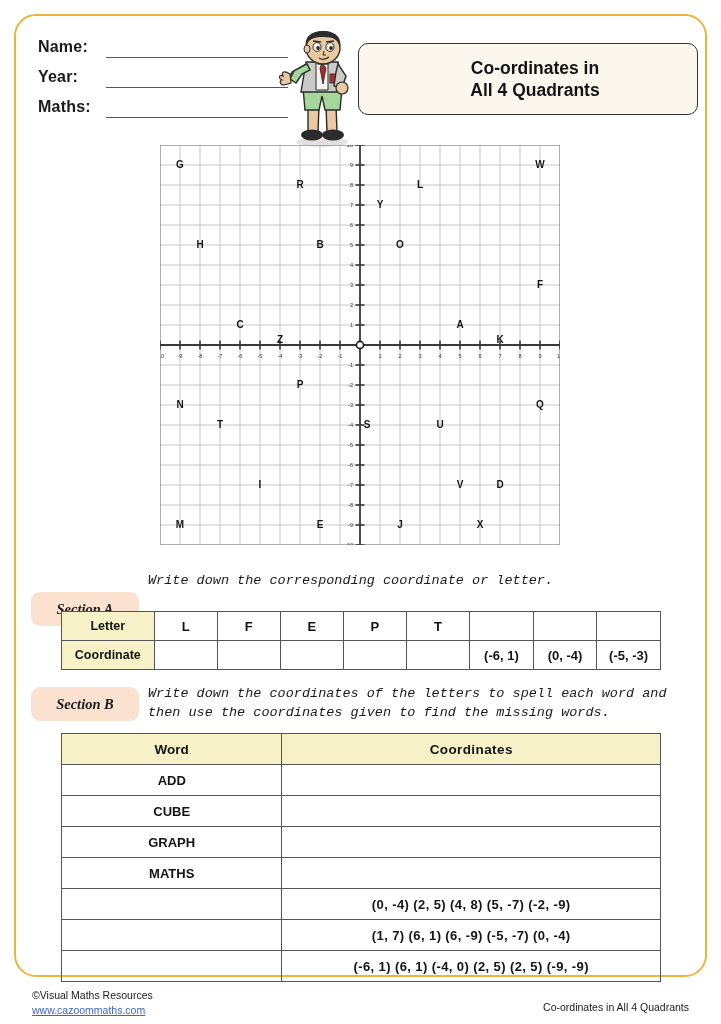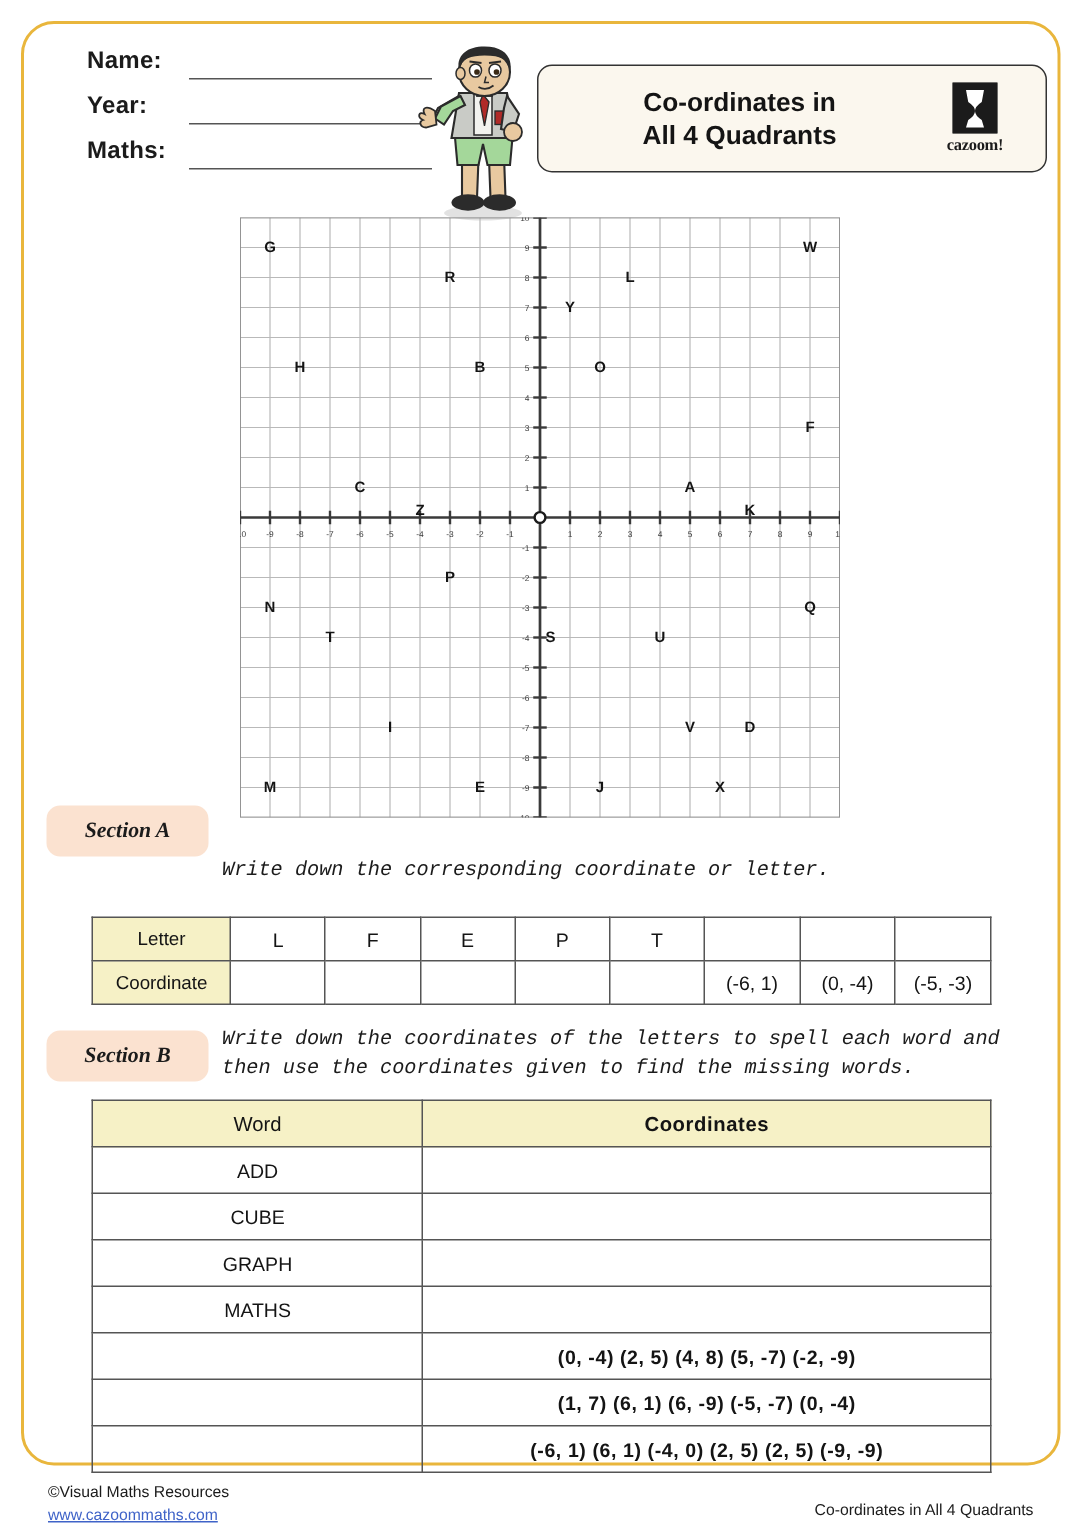--- a/index.html
+++ b/index.html
@@ -35,23 +35,22 @@
     height: 122px;
   }
   .fields {
     position: absolute;
     left: 24px;
     top: 18px;
     width: 250px;
   }
   .field-row {
     display: flex;
-    align-items: flex-start;
+    align-items: center;
     height: 30px;
-    margin-left: 20px;
   }
   .field-label {
     font-size: 16px;
     font-weight: bold;
     color: #1b1b1b;
     width: 62px;
     letter-spacing: .2px;
   }
   .field-line {
     flex: 1;
@@ -148,21 +147,21 @@
 
   table {
     border-collapse: collapse;
     position: absolute;
     font-size: 13px;
     color: #141414;
   }
   table td, table th {
     border: 1.2px solid #555;
     text-align: center;
-    font-weight: normal;
+    font-weight: bold;
     font-family: "Liberation Sans", sans-serif;
   }
 
   #sectionA-table { left: 61px; top: 611px; width: 600px; }
   #sectionA-table td { height: 26px; }
   .rowhead {
     background: #f6f1c6;
     width: 91px;
     font-size: 12.5px;
   }
@@ -266,29 +265,20 @@
     <path d="M50 12 L58 11" stroke="#2b2b2b" stroke-width="1.3" fill="none"></path>
 
     <path d="M48 21 L47 25 L50 25" fill="none" stroke="#2b2b2b" stroke-width="1"></path>
     <path d="M43 28 Q48 31 53 27" fill="none" stroke="#2b2b2b" stroke-width="1.2"></path>
   </svg>
 
   <div class="title-box">
     <div class="title-text">
       <div>Co-ordinates in</div>
       <div>All 4 Quadrants</div>
-    </div>
-    <div class="logo">
-      <div class="logo-mark">
-        <svg viewBox="0 0 30 34" width="30" height="34">
-          <rect x="0" y="0" width="30" height="34" fill="#1b1b1b"></rect>
-          <path d="M9 5 L21 5 L19.5 13 Q15 16 15 19 Q15 22 19.5 25 L21 30 L9 30 L10.5 25 Q15 22 15 19 Q15 16 10.5 13 Z" fill="#ffffff"></path>
-        </svg>
-      </div>
-      <div class="logo-word">cazoom!</div>
     </div>
   </div>
 </div>
 
 <div class="grid-wrap">
   <svg class="grid-svg" id="grid-svg" width="400" height="400" viewBox="0 0 400 400">
       <line x1="0" y1="0" x2="0" y2="400" stroke="#b9b9b9" stroke-width="0.8"></line>
       <line x1="0" y1="0" x2="400" y2="0" stroke="#b9b9b9" stroke-width="0.8"></line>
       <line x1="20" y1="0" x2="20" y2="400" stroke="#b9b9b9" stroke-width="0.8"></line>
       <line x1="0" y1="20" x2="400" y2="20" stroke="#b9b9b9" stroke-width="0.8"></line>
@@ -436,21 +426,21 @@
       <text x="100" y="343.2" text-anchor="middle" font-family="&quot;Liberation Sans&quot;, sans-serif" font-size="10" font-weight="bold" fill="#141414">I</text>
       <text x="300" y="343.2" text-anchor="middle" font-family="&quot;Liberation Sans&quot;, sans-serif" font-size="10" font-weight="bold" fill="#141414">V</text>
       <text x="340" y="343.2" text-anchor="middle" font-family="&quot;Liberation Sans&quot;, sans-serif" font-size="10" font-weight="bold" fill="#141414">D</text>
       <text x="20" y="383.2" text-anchor="middle" font-family="&quot;Liberation Sans&quot;, sans-serif" font-size="10" font-weight="bold" fill="#141414">M</text>
       <text x="160" y="383.2" text-anchor="middle" font-family="&quot;Liberation Sans&quot;, sans-serif" font-size="10" font-weight="bold" fill="#141414">E</text>
       <text x="240" y="383.2" text-anchor="middle" font-family="&quot;Liberation Sans&quot;, sans-serif" font-size="10" font-weight="bold" fill="#141414">J</text>
       <text x="320" y="383.2" text-anchor="middle" font-family="&quot;Liberation Sans&quot;, sans-serif" font-size="10" font-weight="bold" fill="#141414">X</text>
     </svg>
 </div>
 
-<div class="section-tag" style="left:31px; top:537px;">Section A</div>
+<div class="section-tag" style="left:31px; top:592px;">Section A</div>
 <div class="section-desc" style="left:148px; top:572px; width:520px;">Write down the corresponding coordinate or letter.</div>
 
 <table id="sectionA-table">
   <tbody>
     <tr>
       <td class="rowhead">Letter</td>
       <td class="acell">L</td>
       <td class="acell">F</td>
       <td class="acell">E</td>
       <td class="acell">P</td>

